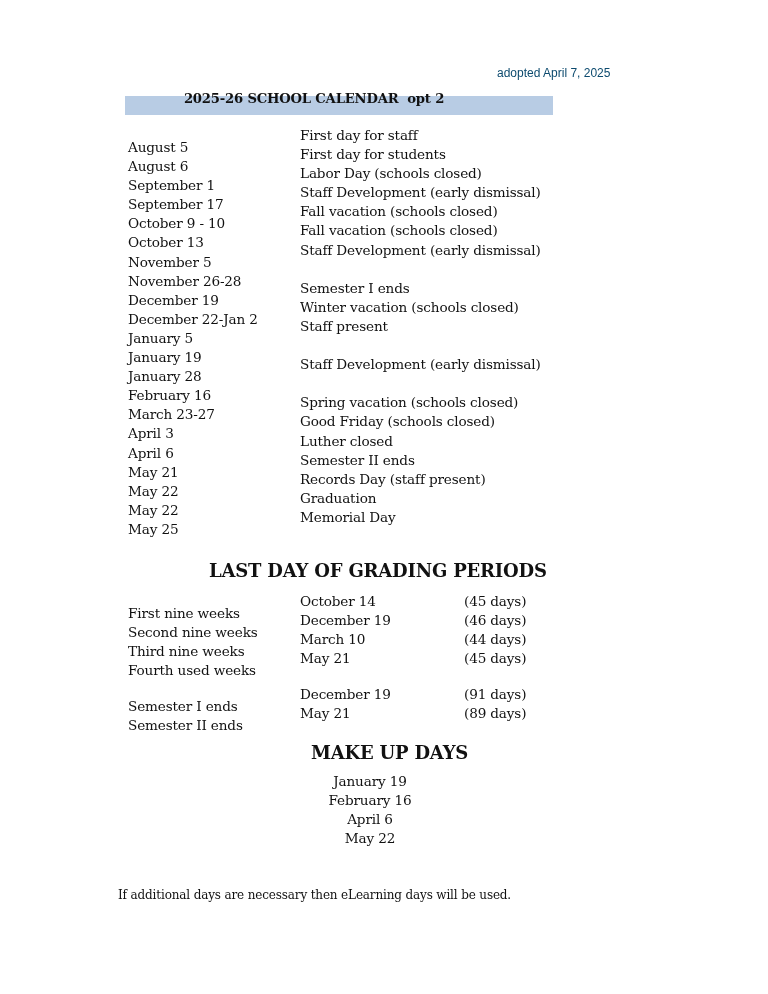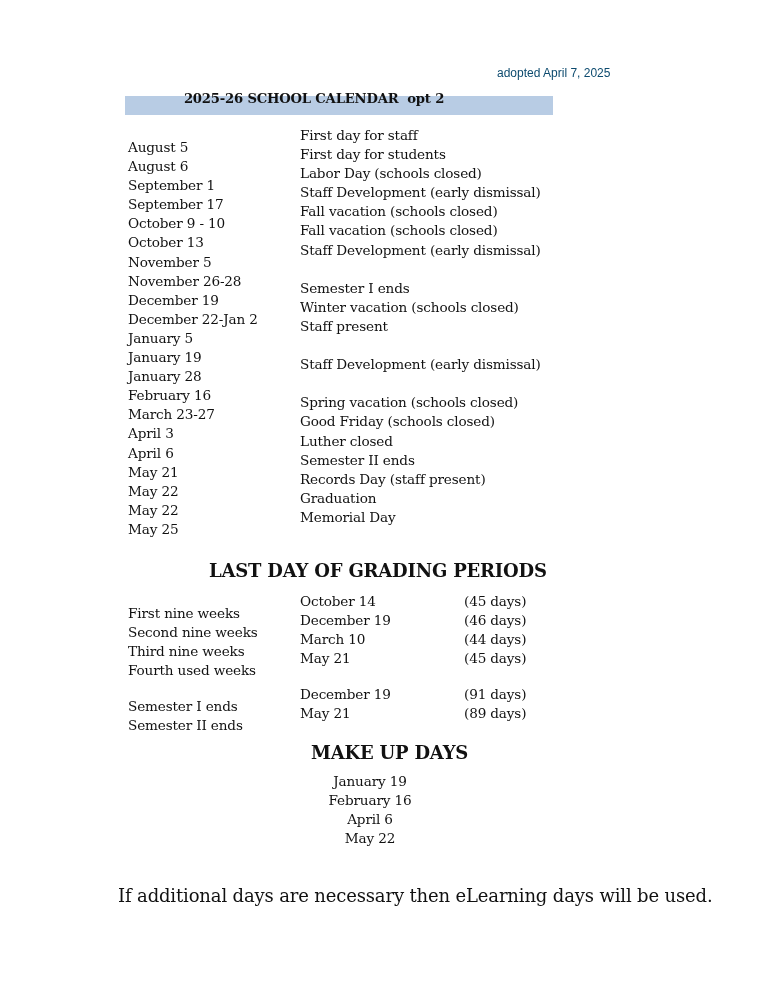--- a/index.html
+++ b/index.html
@@ -95,21 +95,21 @@
       font-size: 13.6px;
       line-height: 19px;
       height: 19.1px;
       white-space: nowrap;
       letter-spacing: -0.15px;
     }
     .footnote {
       position: absolute;
       top: 886px;
       left: 118px;
-      font-size: 18px;
+      font-size: 12px;
       line-height: 19px;
       white-space: nowrap;
       letter-spacing: -0.15px;
     }
   </style>
 </head>
 <body>
 
 <div class="adopted">adopted April 7, 2025</div>
 

